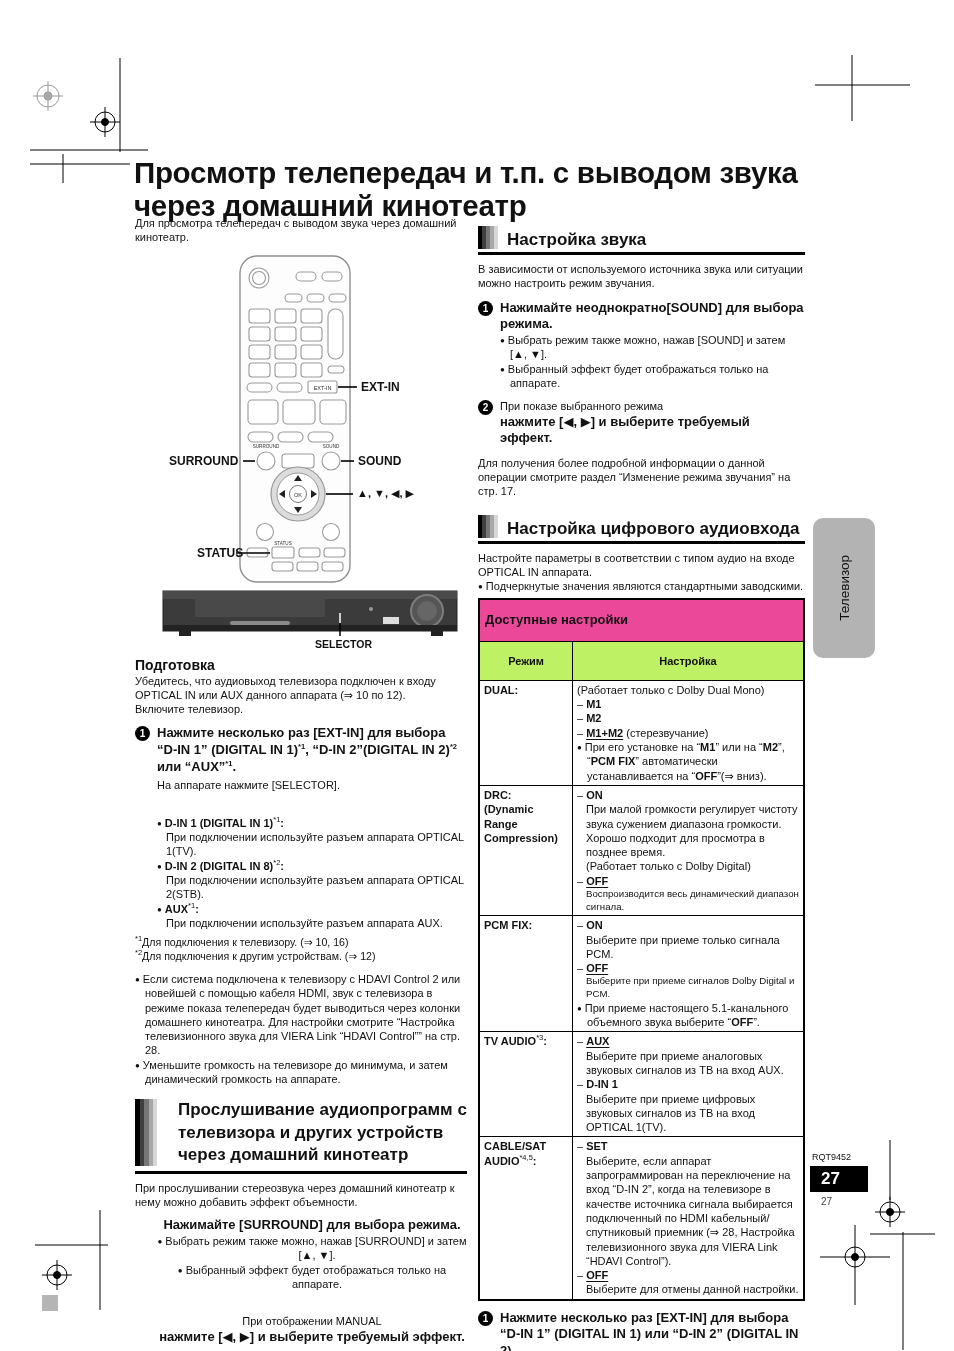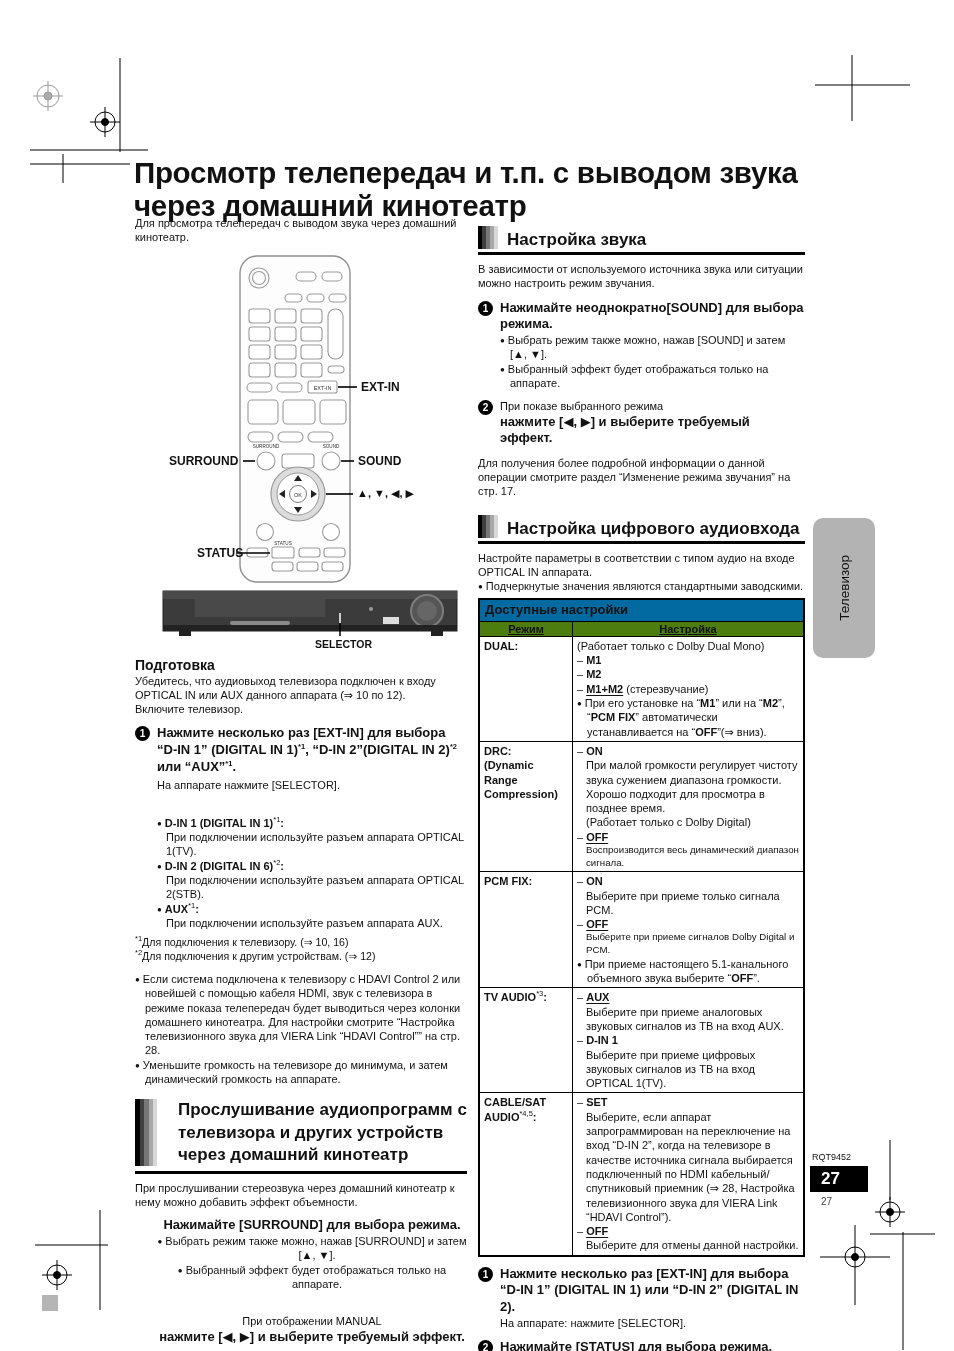--- a/index.html
+++ b/index.html
@@ -37,22 +37,22 @@
   
   .step{display:flex;gap:7px;margin-top:9px;}
   .stepnum{width:15px;height:15px;flex:0 0 15px;border-radius:50%;background:#000;color:#fff;
            font-size:10px;font-weight:bold;display:flex;align-items:center;justify-content:center;margin-top:1px;}
   .step .body{flex:1;}
   .indent-block{margin-left:22px;margin-top:8px;text-align:center;}
   
   .settings-table{border-collapse:collapse;width:100%;margin-top:4px;border:2px solid #000;}
   .settings-table td,.settings-table th{border:1.2px solid #000;vertical-align:top;padding:2px 4px;
            font-size:10.6px;line-height:1.3;}
-  .settings-table .title-row td{background:#0369a1;font-weight:bold;font-size:13px;padding:2px 5px;}
-  .settings-table th{background:#4d7c0f;font-size:11px;padding:0;text-align:center;text-decoration:underline;}
+  .settings-table .title-row td{background:#ec4899;font-weight:bold;font-size:13px;padding:12px 5px;}
+  .settings-table th{background:#bef264;font-size:11px;padding:12px;text-align:center;}
   .settings-table td.mode{width:84px;}
   
   .rec-box{border:1.6px solid #000;padding:2px 6px 4px;margin-top:6px;}
   .rec-box .bxtitle{font-weight:bold;font-size:11px;line-height:1.3;}
   .rec-box .line{font-size:11.5px;}
   .fn{margin-top:6px;}
   .fn .line{padding-left:13px;text-indent:-13px;font-size:10.6px;}
   
   .diagram{position:relative;height:402px;margin-top:6px;}
   .diagram svg{position:absolute;left:0;top:0;}
@@ -237,21 +237,21 @@
     <div class="step">
       <span class="stepnum">1</span>
       <div class="body">
         <div>
             <div class="line lg"><span class="b">Нажмите несколько раз [EXT-IN] для выбора “D-IN 1” (DIGITAL IN 1)</span><span class="b sup">*1</span><span class="b">, “D-IN 2”(DIGITAL IN 2)</span><span class="b sup">*2</span><span class="b"> или “AUX”</span><span class="b sup">*1</span><span class="b">.</span></div>
           </div>
         <div style="margin-top:3px">
             <div class="line"><span>На аппарате нажмите [SELECTOR].</span></div>
             <div class="line bullet gap"><span class="dot">●</span><span class="b">D-IN 1 (DIGITAL IN 1)</span><span class="sup">*1</span><span class="b">:</span></div>
             <div class="line ind"><span>При подключении используйте разъем аппарата OPTICAL 1(TV).</span></div>
-            <div class="line bullet"><span class="dot">●</span><span class="b">D-IN 2 (DIGITAL IN 6)</span><span class="sup">*2</span><span class="b">:</span></div>
+            <div class="line bullet"><span class="dot">●</span><span class="b">D-IN 2 (DIGITAL IN 8)</span><span class="sup">*2</span><span class="b">:</span></div>
             <div class="line ind"><span>При подключении используйте разъем аппарата OPTICAL 2(STB).</span></div>
             <div class="line bullet"><span class="dot">●</span><span class="b">AUX</span><span class="sup">*1</span><span class="b">:</span></div>
             <div class="line ind"><span>При подключении используйте разъем аппарата AUX.</span></div>
           </div>
       </div>
     </div>
 
     <div class="fn">
         <div class="line"><span class="sup">*1</span><span>Для подключения к телевизору. (⇒ 10, 16)</span></div>
         <div class="line"><span class="sup">*2</span><span>Для подключения к другим устройствам. (⇒ 12)</span></div>

